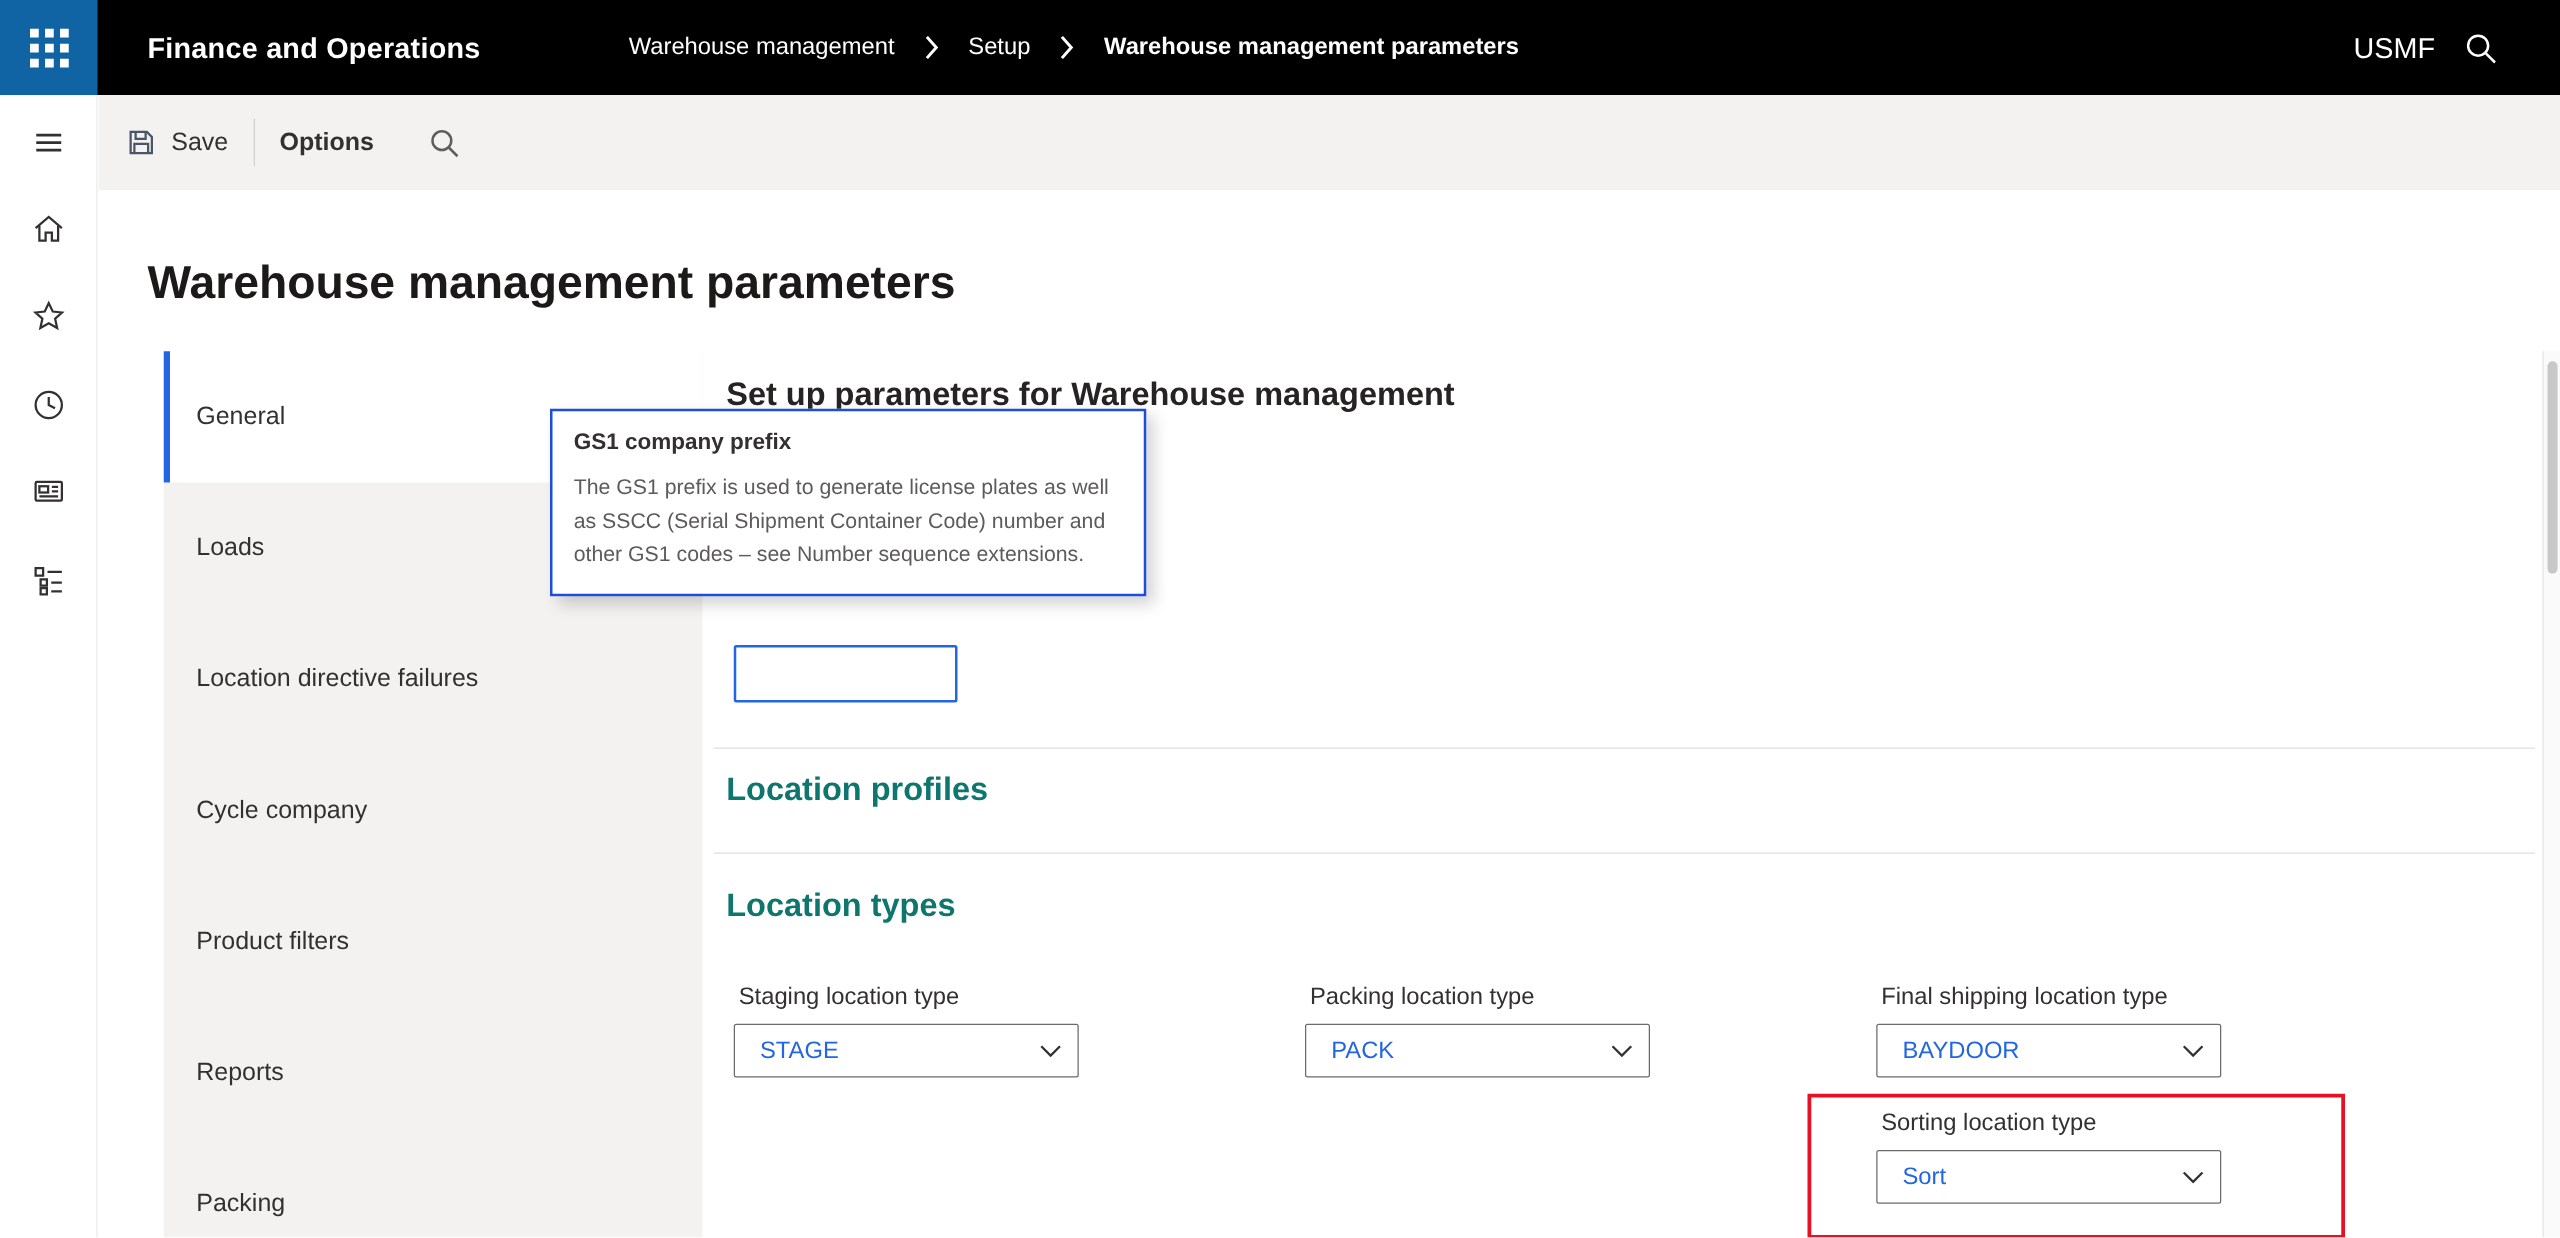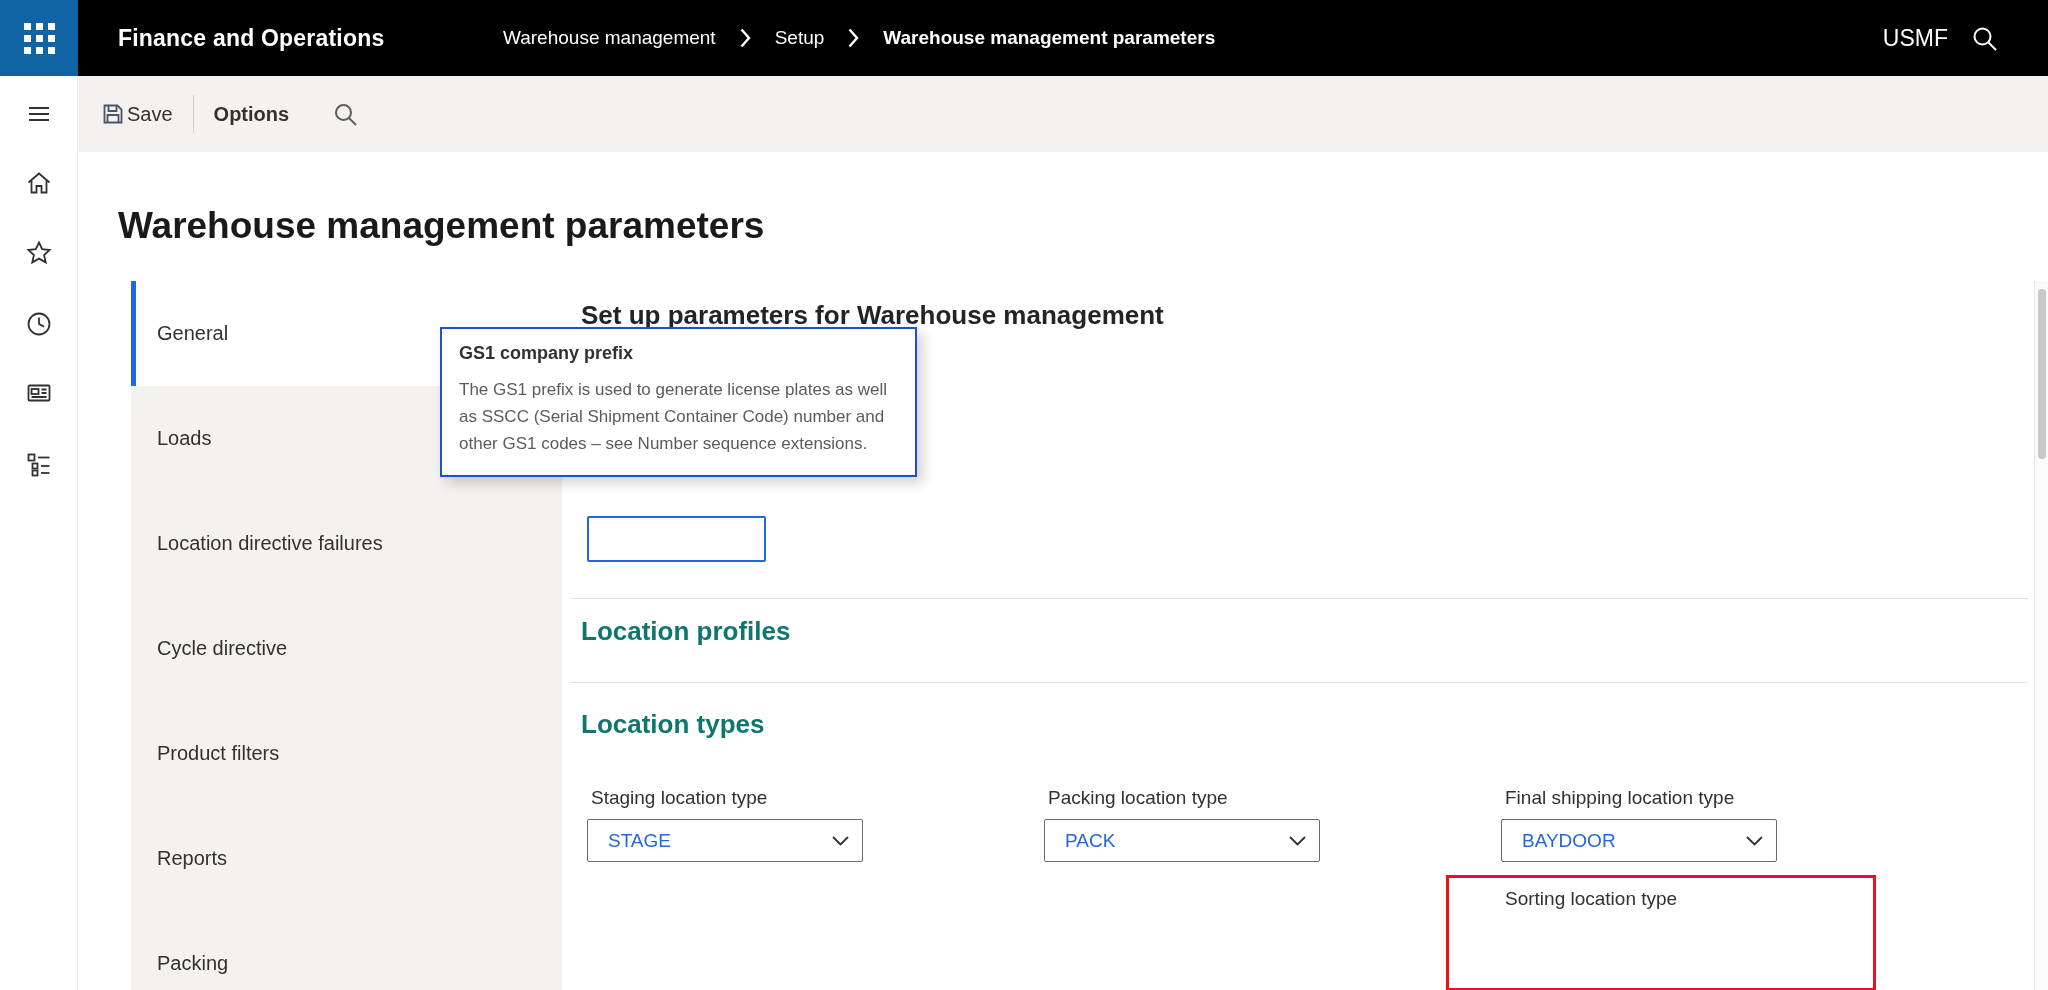--- a/index.html
+++ b/index.html
@@ -28,21 +28,21 @@
 
   
   .sidebar { position:absolute; left:0; top:76px; width:78px; height:914px; background:#ffffff;
     border-right:1px solid #ececec; box-sizing:border-box; }
   .side-btn { position:absolute; left:19px; width:40px; height:40px; display:flex; align-items:center;
     justify-content:center; cursor:pointer; }
 
   
   .toolbar { position:absolute; left:79px; top:76px; width:1969px; height:76px; background:#f3f2f1;
     display:flex; align-items:center; }
-  .save-btn { display:flex; align-items:center; gap:2px; margin-left:22px; font-size:20px;
+  .save-btn { display:flex; align-items:center; gap:12px; margin-left:22px; font-size:20px;
     color:#323130; cursor:pointer;text-align:right; }
   .toolbar-divider { width:1px; height:38px; background:#d2d0ce; margin:0 20px; }
   .options-btn { font-size:20px; font-weight:700; color:#323130; cursor:pointer; }
   .toolbar-search-btn { margin-left:44px; display:flex; align-items:center; cursor:pointer; }
 
   
   .page-title { position:absolute; left:118px; top:205px; font-size:37px; font-weight:700; color:#1b1a19; }
 
   .tabcol { position:absolute; left:131px; top:281px; width:431px; height:735px; background:#f3f2f1; }
   .tab { height:105px; display:flex; align-items:center; padding-left:21px; font-size:20px;
@@ -189,21 +189,21 @@
         </svg>
     </div>
   </div>
 
   <div class="page-title">Warehouse management parameters</div>
 
   <div class="tabcol">
     <div class="tab selected">General</div>
     <div class="tab">Loads</div>
     <div class="tab">Location directive failures</div>
-    <div class="tab">Cycle directive</div>
+    <div class="tab">Cycle company</div>
     <div class="tab">Product filters</div>
     <div class="tab">Reports</div>
     <div class="tab">Packing</div>
   </div>
 
   <div class="content-header">Set up parameters for Warehouse management</div>
 
   <input class="gs1-input" type="text" value="" style="">
 
   <div class="divider d1"></div>
@@ -236,20 +236,26 @@
     <div class="dropdown">
       <span class="dd-value">BAYDOOR</span>
       <svg width="17" height="10" viewBox="0 0 17 10" fill="none" stroke="#323130" stroke-width="1.8">
           <path d="M1 1 L8.5 8.5 L16 1"></path>
         </svg>
     </div>
   </div>
 
   <div class="field f-sorting">
     <div class="field-label">Sorting location type</div>
+    <div class="dropdown">
+      <span class="dd-value">Sort</span>
+      <svg width="17" height="10" viewBox="0 0 17 10" fill="none" stroke="#323130" stroke-width="1.8">
+          <path d="M1 1 L8.5 8.5 L16 1"></path>
+        </svg>
+    </div>
   </div>
 
   <div class="highlight-box"></div>
 
   <div class="tooltip">
     <div class="tooltip-title">GS1 company prefix</div>
     <div class="tooltip-body">The GS1 prefix is used to generate license plates as well as SSCC (Serial Shipment Container Code) number and other GS1 codes – see Number sequence extensions.</div>
   </div>
 
   <div class="scrollbar">

